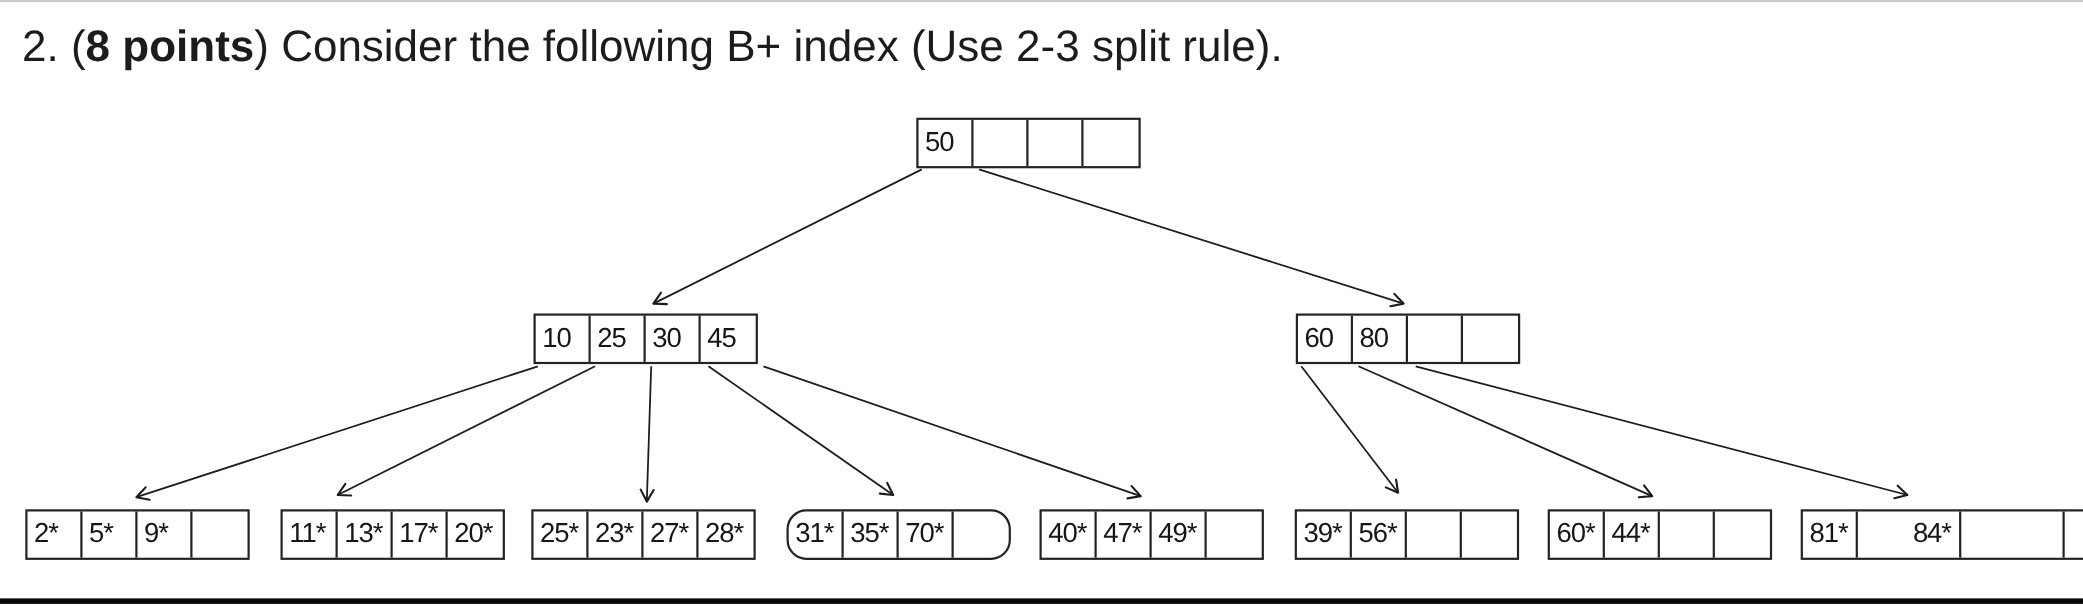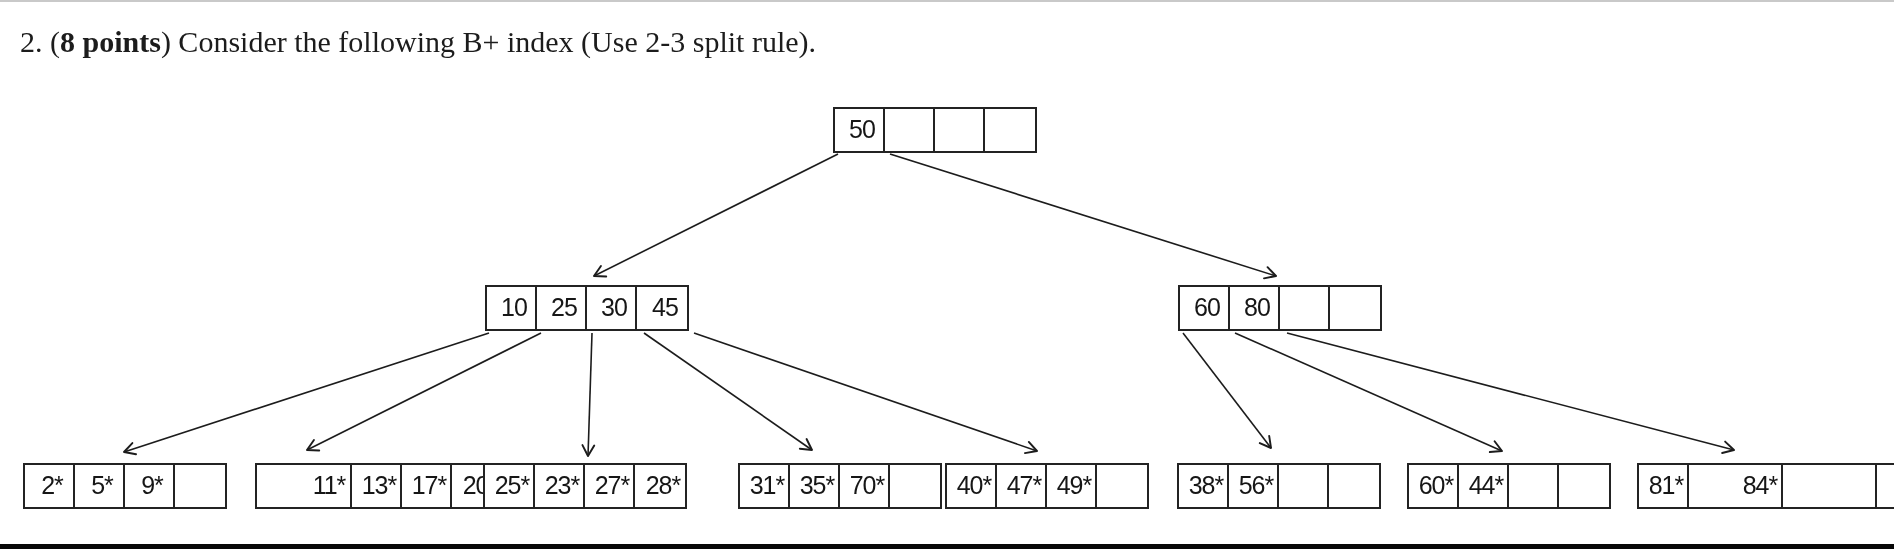--- a/index.html
+++ b/index.html
@@ -18,33 +18,31 @@
     position: absolute;
     left: 0; top: 0;
     width: 100%;
     height: 2px;
     background: #c9c9c9;
   }
   .question-title {
     position: absolute;
     left: 20px;
     top: 22px;
-    font-size: 30px;
+    font-size: 40px;
     line-height: 40px;
     color: #1c1c1c;
     white-space: nowrap;
-    font-family: Liberation Serif, serif;
   }
   .question-title b { font-weight: bold; }
   .diagram {
     position: absolute;
     left: 0; top: 0;
     width: 1894px;
     height: 409px;
-    text-align: center;
   }
   #arrows {
     position: absolute;
     left: 0; top: 0;
   }
   .node {
     position: absolute;
     display: flex;
     height: 46px;
     box-sizing: border-box;
@@ -115,46 +113,46 @@
       <div class="cell">80</div>
       <div class="cell"></div>
       <div class="cell"></div>
     </div>
     <div class="node" style="left: 23px; top: 463px;">
       <div class="cell">2*</div>
       <div class="cell">5*</div>
       <div class="cell">9*</div>
       <div class="cell"></div>
     </div>
-    <div class="node" style="left: 255px; top: 463px; padding-left: 45px;">
+    <div class="node" style="left: 255px; top: 463px;">
       <div class="cell">11*</div>
       <div class="cell">13*</div>
       <div class="cell">17*</div>
       <div class="cell">20*</div>
     </div>
     <div class="node" style="left: 483px; top: 463px;">
       <div class="cell">25*</div>
       <div class="cell">23*</div>
       <div class="cell">27*</div>
       <div class="cell">28*</div>
     </div>
-    <div class="node" style="left: 738px; top: 463px;">
+    <div class="node" style="left: 715px; top: 463px; border-radius: 18px;">
       <div class="cell">31*</div>
       <div class="cell">35*</div>
       <div class="cell">70*</div>
       <div class="cell"></div>
     </div>
     <div class="node" style="left: 945px; top: 463px;">
       <div class="cell">40*</div>
       <div class="cell">47*</div>
       <div class="cell">49*</div>
       <div class="cell"></div>
     </div>
     <div class="node" style="left: 1177px; top: 463px;">
-      <div class="cell">38*</div>
+      <div class="cell">39*</div>
       <div class="cell">56*</div>
       <div class="cell"></div>
       <div class="cell"></div>
     </div>
     <div class="node" style="left: 1407px; top: 463px;">
       <div class="cell">60*</div>
       <div class="cell">44*</div>
       <div class="cell"></div>
       <div class="cell"></div>
     </div>

